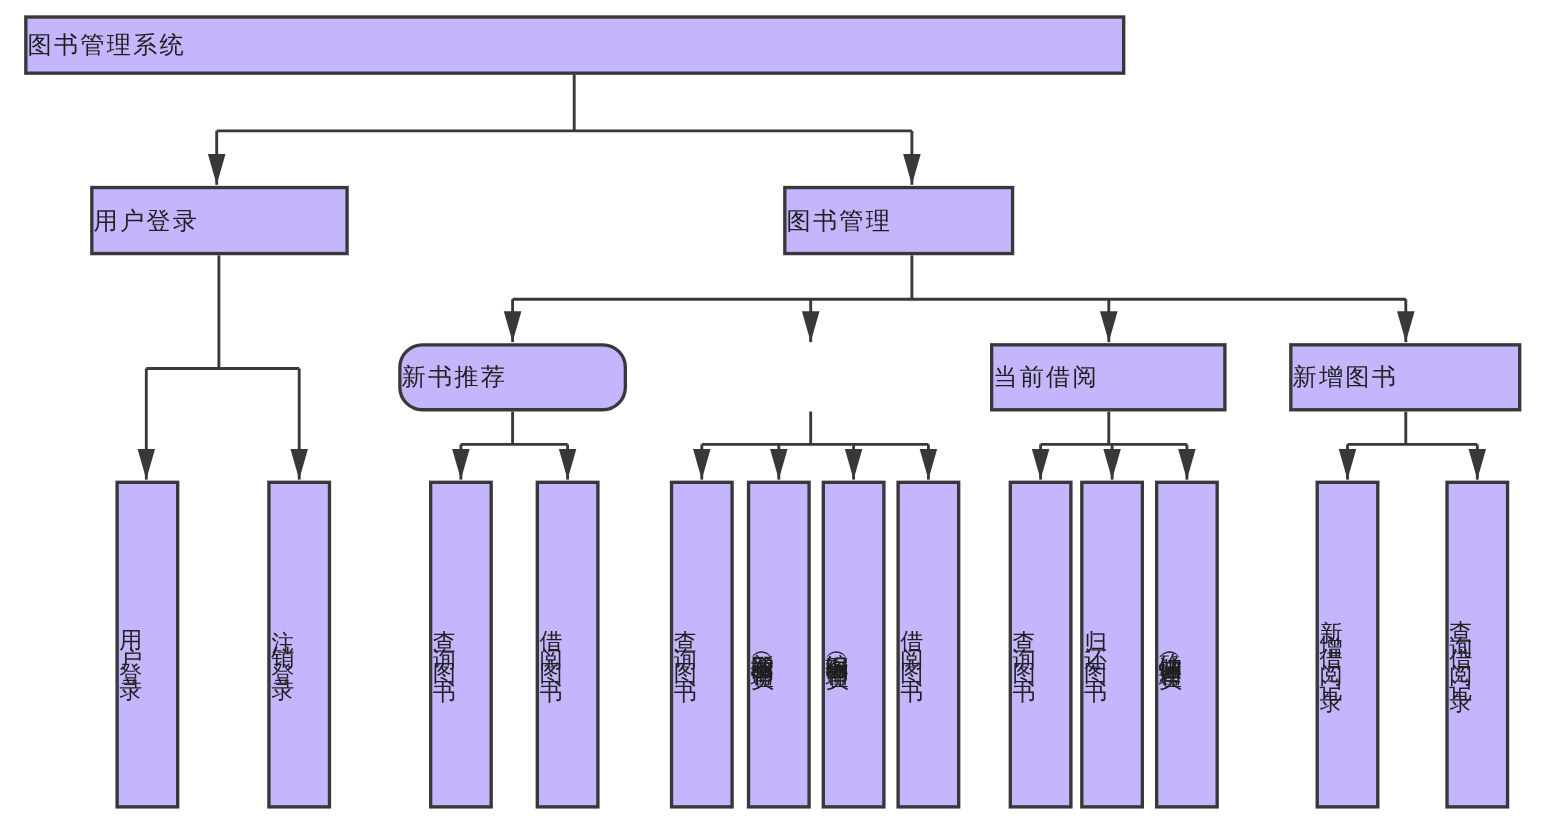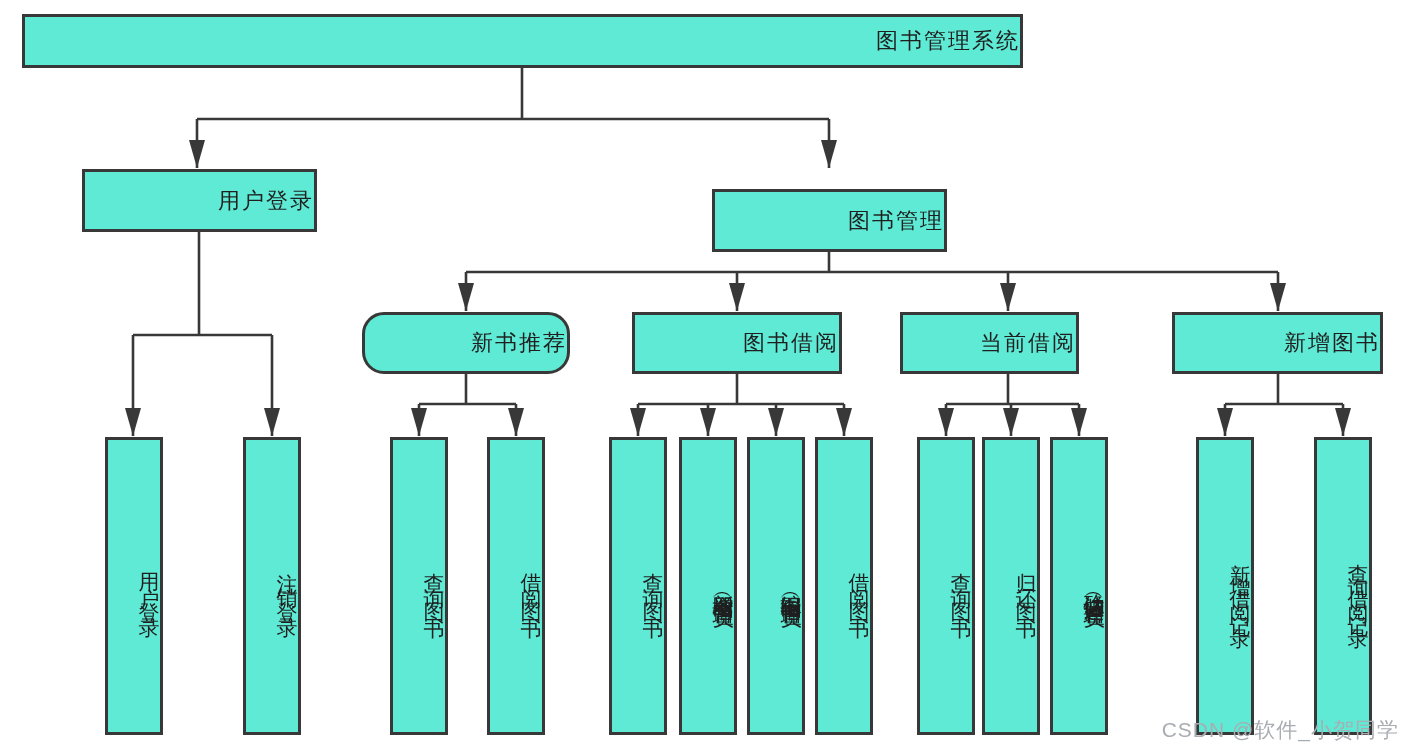--- a/index.html
+++ b/index.html
@@ -11,26 +11,26 @@
     font-family: "Liberation Sans", sans-serif;
     overflow: hidden;
   }
   #wires {
     position: absolute;
     left: 0; top: 0;
     pointer-events: none;
   }
   .box {
     position: absolute;
-    background: #5eead4;
+    background: #c4b5fd;
     border: 3px solid #383838;
     box-sizing: border-box;
     display: flex;
     align-items: center;
-    justify-content: flex-end;
+    justify-content: flex-start;
     color: #1f1f1f;
   }
   .hbox span {
     font-size: 22px;
     letter-spacing: 2px;
     white-space: nowrap;
   }
   .vbox {
     width: 58px;
     height: 298px;
@@ -97,31 +97,28 @@
     </g>
   </svg>
 
   <div class="box hbox" style="left:22px; top:14px; width:1001px; height:54px;">
     <span>图书管理系统</span>
   </div>
 
   <div class="box hbox" style="left:82px; top:169px; width:235px; height:63px;">
     <span>用户登录</span>
   </div>
-  <div class="box hbox" style="left:712px; top:169px; width:235px; height:63px;margin-top:20px;">
+  <div class="box hbox" style="left:712px; top:169px; width:210px; height:63px;">
     <span>图书管理</span>
   </div>
 
   <div class="box hbox" style="left:362px; top:312px; width:208px; height:62px;border-radius:22px;">
     <span>新书推荐</span>
   </div>
-  <div class="box hbox" style="left:632px; top:312px; width:210px; height:62px;">
-    <span>图书借阅</span>
-  </div>
-  <div class="box hbox" style="left:900px; top:312px; width:179px; height:62px;">
+  <div class="box hbox" style="left:900px; top:312px; width:215px; height:62px;">
     <span>当前借阅</span>
   </div>
   <div class="box hbox" style="left:1172px; top:312px; width:211px; height:62px;">
     <span>新增图书</span>
   </div>
 
   <div class="box vbox" style="left:105px;">
     <span>用户登录</span>
   </div>
   <div class="box vbox" style="left:243px;">
@@ -158,15 +155,14 @@
     <span>确认归还（管理员）</span>
   </div>
 
   <div class="box vbox mid" style="left:1196px;">
     <span>新增借阅记录</span>
   </div>
   <div class="box vbox mid" style="left:1314px;">
     <span>查询借阅记录</span>
   </div>
 
-  <div id="watermark">CSDN @软件_小贺同学</div>
 
 </div>
 
 </body></html>

